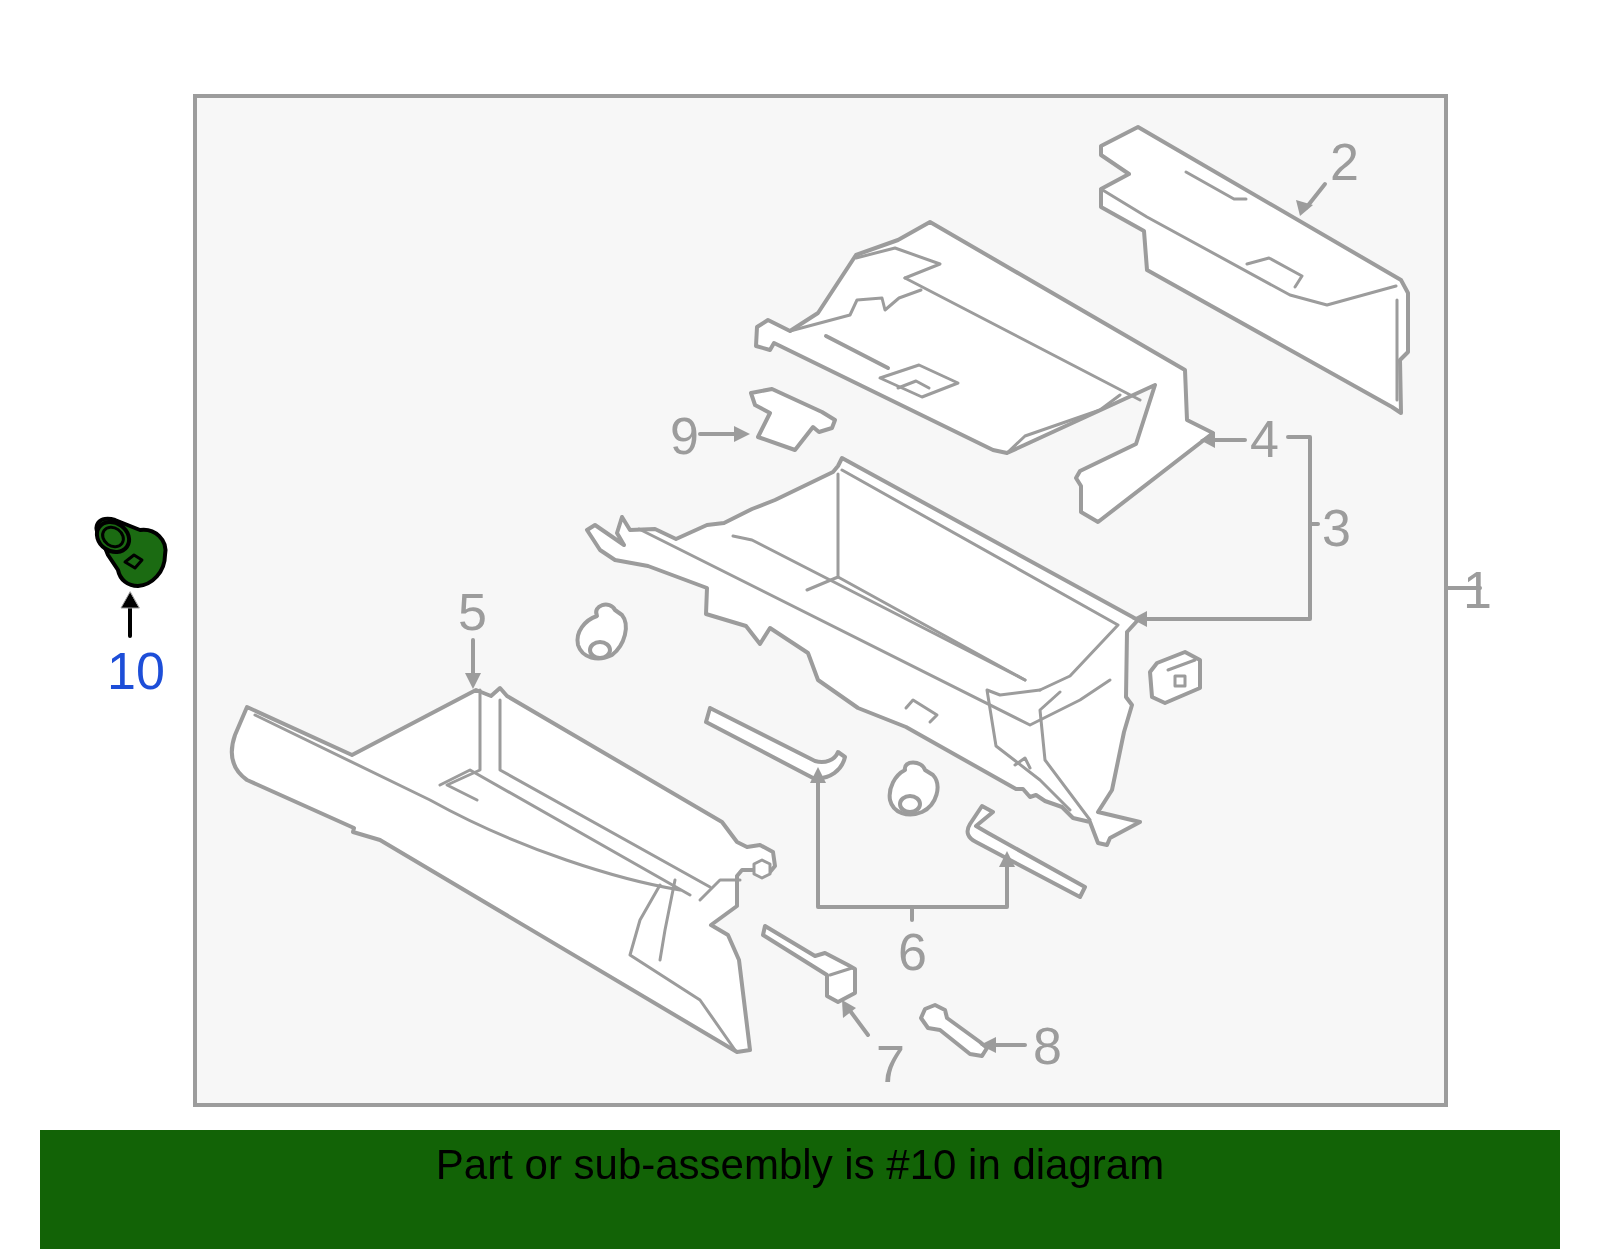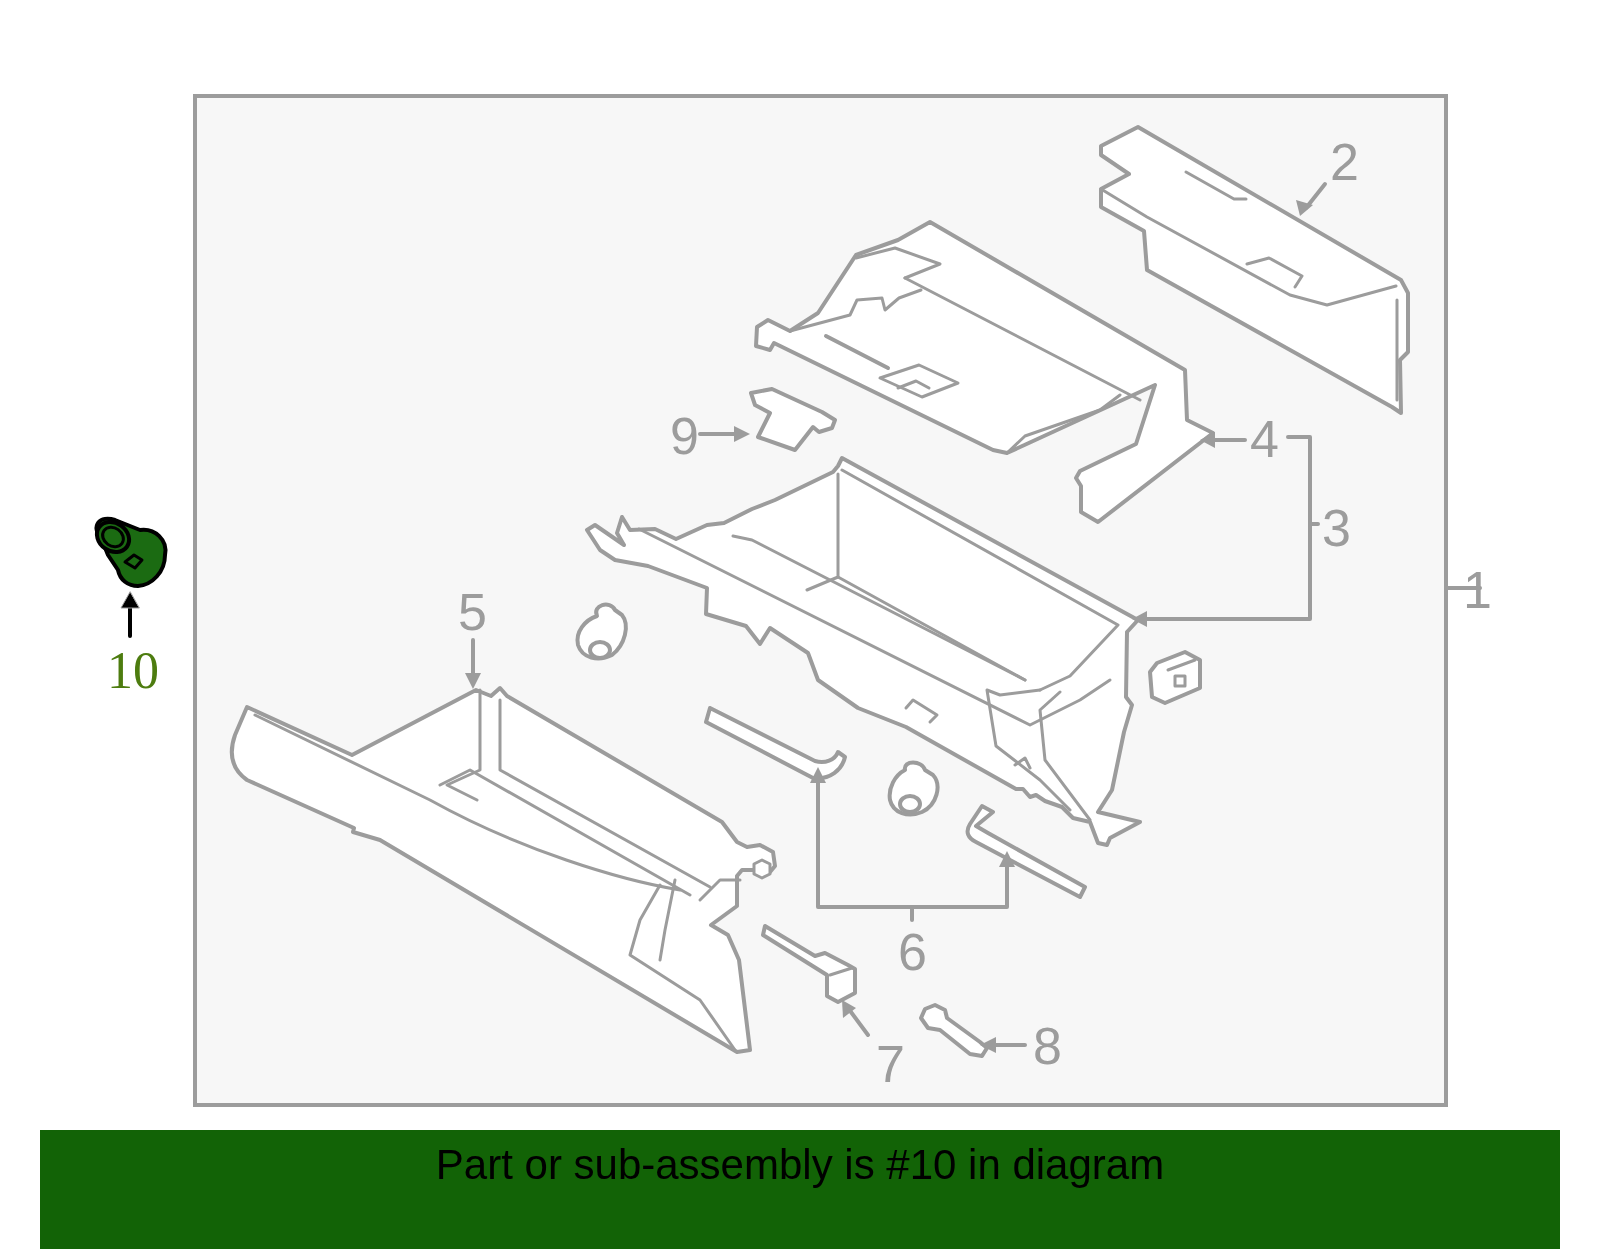--- a/index.html
+++ b/index.html
@@ -1,20 +1,20 @@
 <!DOCTYPE html>
 <html><head>
 <meta charset="utf-8">
 <style>
   html, body { margin: 0; padding: 0; background: #ffffff; }
   body { width: 1600px; height: 1249px; position: relative; overflow: hidden; font-family: "Liberation Sans", sans-serif; }
   .diagram-frame { position: absolute; left: 193px; top: 94px; width: 1255px; height: 1013px; background: #f7f7f7; border: 4px solid #9c9c9c; box-sizing: border-box; }
   svg.art { position: absolute; left: 0; top: 0; width: 1600px; height: 1249px; }
   .callout { position: absolute; color: #9c9c9c; font-size: 52px; line-height: 1; font-family: "Liberation Sans", sans-serif; }
-  .callout-highlight { position: absolute; color: #4d7c0f; font-size: 52px; line-height: 1; font-family: Liberation Serif, serif; }
+  .callout-highlight { position: absolute; color: #1d4ed8; font-size: 52px; line-height: 1; font-family: Liberation Sans, sans-serif; }
   .banner { position: absolute; left: 40px; top: 1130px; width: 1520px; height: 119px; background: #126306; text-align: center; color: #000; }
   .banner-line { display: block; font-size: 42px; line-height: 50px; font-family: "Liberation Sans", sans-serif; }
   .banner-line:first-child { margin-top: 10px; }
 </style>
 </head>
 <body>
 
 <div class="diagram-frame"></div>
 
 <svg class="art" viewBox="0 0 1600 1249" fill="none" stroke="#9c9c9c" stroke-linejoin="round" stroke-linecap="round">

